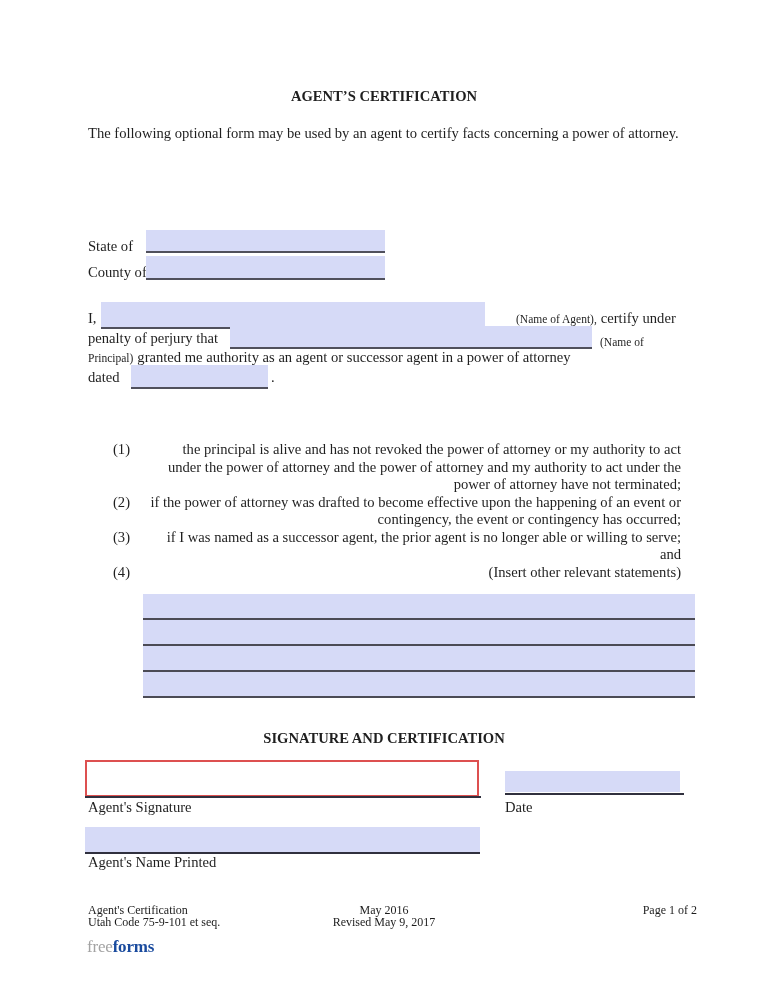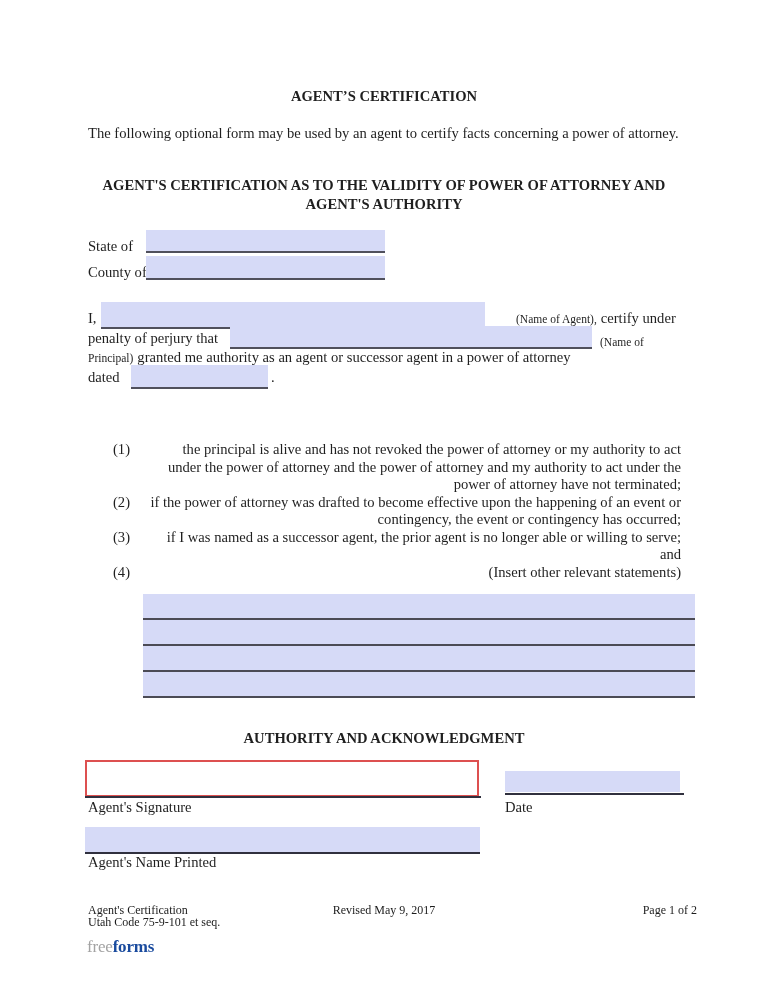--- a/index.html
+++ b/index.html
@@ -43,21 +43,20 @@
 </style>
 </head>
 <body>
 
 <div class="page">
 
   <div class="abs center b" style="top:88px;">AGENT’S CERTIFICATION</div>
 
   <div class="abs intro" style="left:88px;top:123px;width:604px;">The following optional form may be used by an agent to certify facts concerning a power of attorney.</div>
 
-  <div class="abs heading2 b" style="left:84px;top:176px;width:600px;text-align:center;">AGENT'S CERTIFICATION AS TO THE VALIDITY OF POWER OF ATTORNEY AND AGENT'S AUTHORITY</div>
 
   <div class="abs" style="left:88px;top:238px;">State of</div>
   <div class="field" style="left:146px;top:230px;width:239px;height:21px;"></div>
 
   <div class="abs" style="left:88px;top:264px;">County of</div>
   <div class="field" style="left:146px;top:256px;width:239px;height:22px;"></div>
 
   <div class="abs" style="left:88px;top:310px;">I,</div>
   <div class="field" style="left:101px;top:302px;width:384px;height:25px;"></div>
   <div class="abs nowrap" style="left:516px;top:310px;"><span class="small">(Name of Agent),</span><span class="ml">certify under</span></div>
@@ -92,38 +91,39 @@
     </div>
   </div>
 
   <div class="abs" style="left:143px;top:594px;">
     <div class="stmt"></div>
     <div class="stmt"></div>
     <div class="stmt"></div>
     <div class="stmt"></div>
   </div>
 
-  <div class="abs center b" style="top:730px;">AUTHORITY AND ACKNOWLEDGMENT</div>
+  <div class="abs center b" style="top:730px;">SIGNATURE AND CERTIFICATION</div>
 
   <div class="sigbox" style="left:85px;top:760px;width:394px;height:37px;"></div>
   <div class="darkline" style="left:85px;top:796px;width:396px;"></div>
   <div class="abs" style="left:88px;top:799px;">Agent's Signature</div>
 
   <div class="field" style="left:505px;top:771px;width:175px;height:21px;border-bottom:none;"></div>
   <div class="darkline" style="left:505px;top:793px;width:179px;"></div>
   <div class="abs" style="left:505px;top:799px;">Date</div>
 
   <div class="field" style="left:85px;top:827px;width:395px;height:25px;border-bottom:none;"></div>
   <div class="darkline" style="left:85px;top:852px;width:395px;"></div>
   <div class="abs" style="left:88px;top:854px;">Agent's Name Printed</div>
 
   <div class="abs footer" style="left:88px;top:904px;">
     <div>Agent's Certification</div>
     <div>Utah Code 75-9-101 et seq.</div>
   </div>
   <div class="abs footer center" style="top:904px;">
+    <div>May 2016</div>
     <div>Revised May 9, 2017</div>
   </div>
   <div class="abs footer" style="right:71px;top:904px;">Page 1 of 2</div>
 
   <div class="abs logo" style="left:87px;top:937px;"><span class="free">free</span><span class="forms">forms</span></div>
 
 </div>
 
 </body></html>

